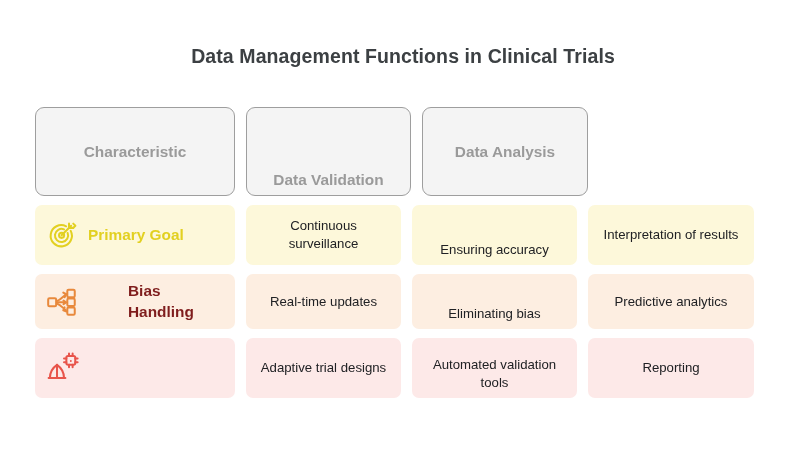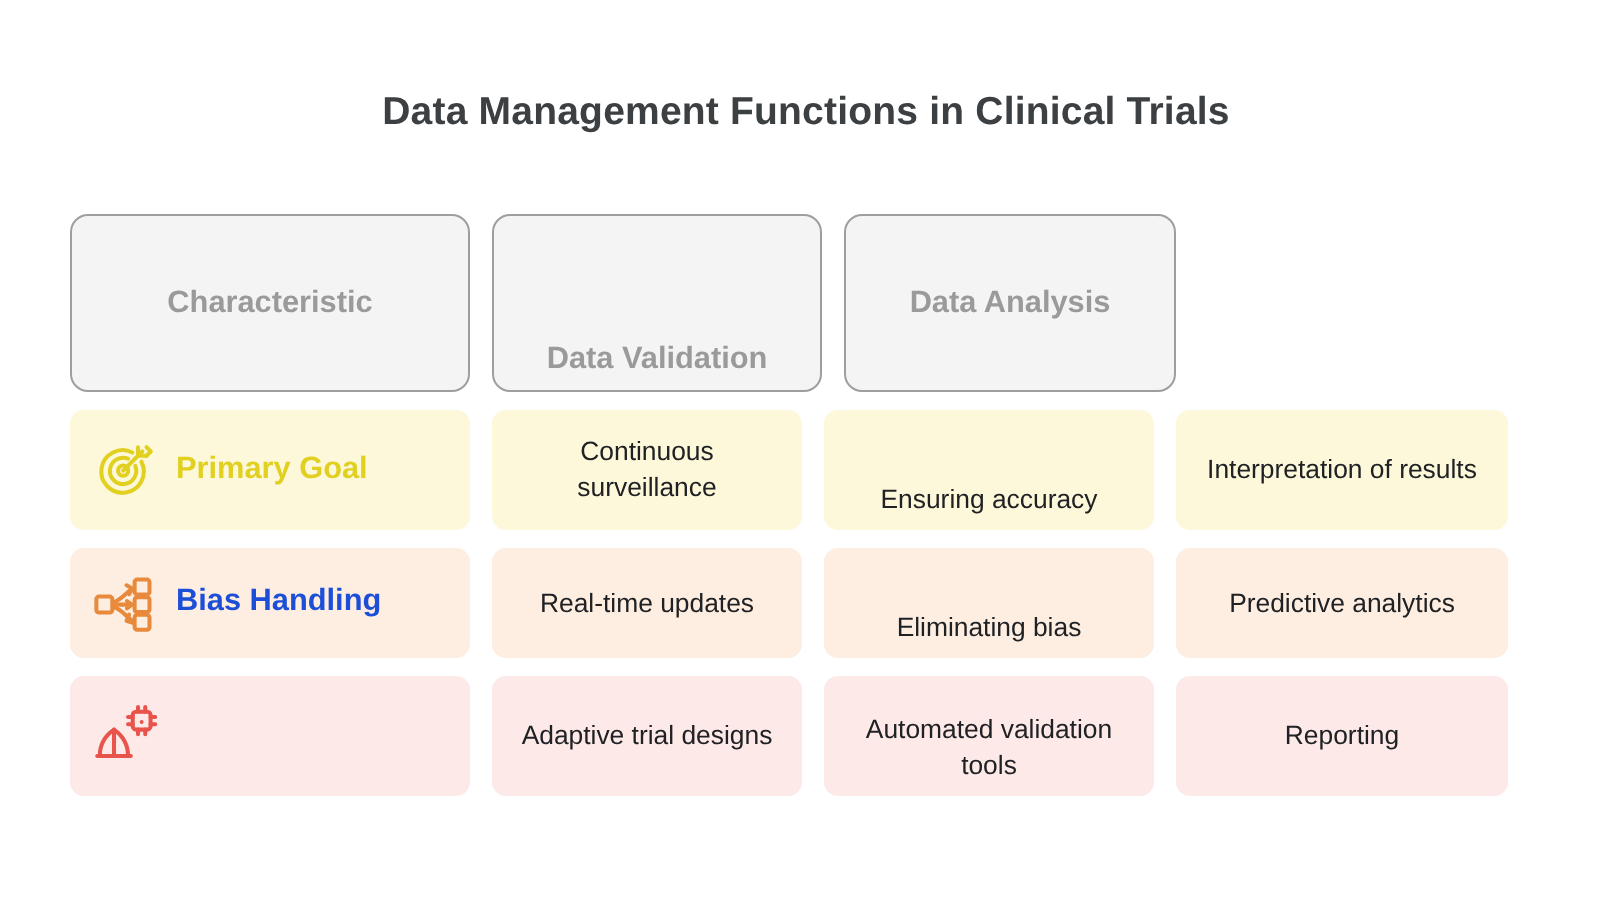--- a/index.html
+++ b/index.html
@@ -82,21 +82,21 @@
     justify-content: flex-start;
     padding-left: 10px;
     column-gap: 9px;
   }
   .label-text {
     font-weight: bold;
     font-size: 15.4px;
     text-align: left;
   }
   .row-0 .label-text { color: #e2d021; }
-  .row-1 .label-text { color: #1d4ed8; }
+  .row-1 .label-text { color: #7f1d1d; margin-left: 40px; }
   .row-2 .label-text { color: #e8544b; }
 
   .icon {
     flex: 0 0 auto;
     width: 34px;
     height: 34px;
     display: block;
   }
 </style>
 </head>

